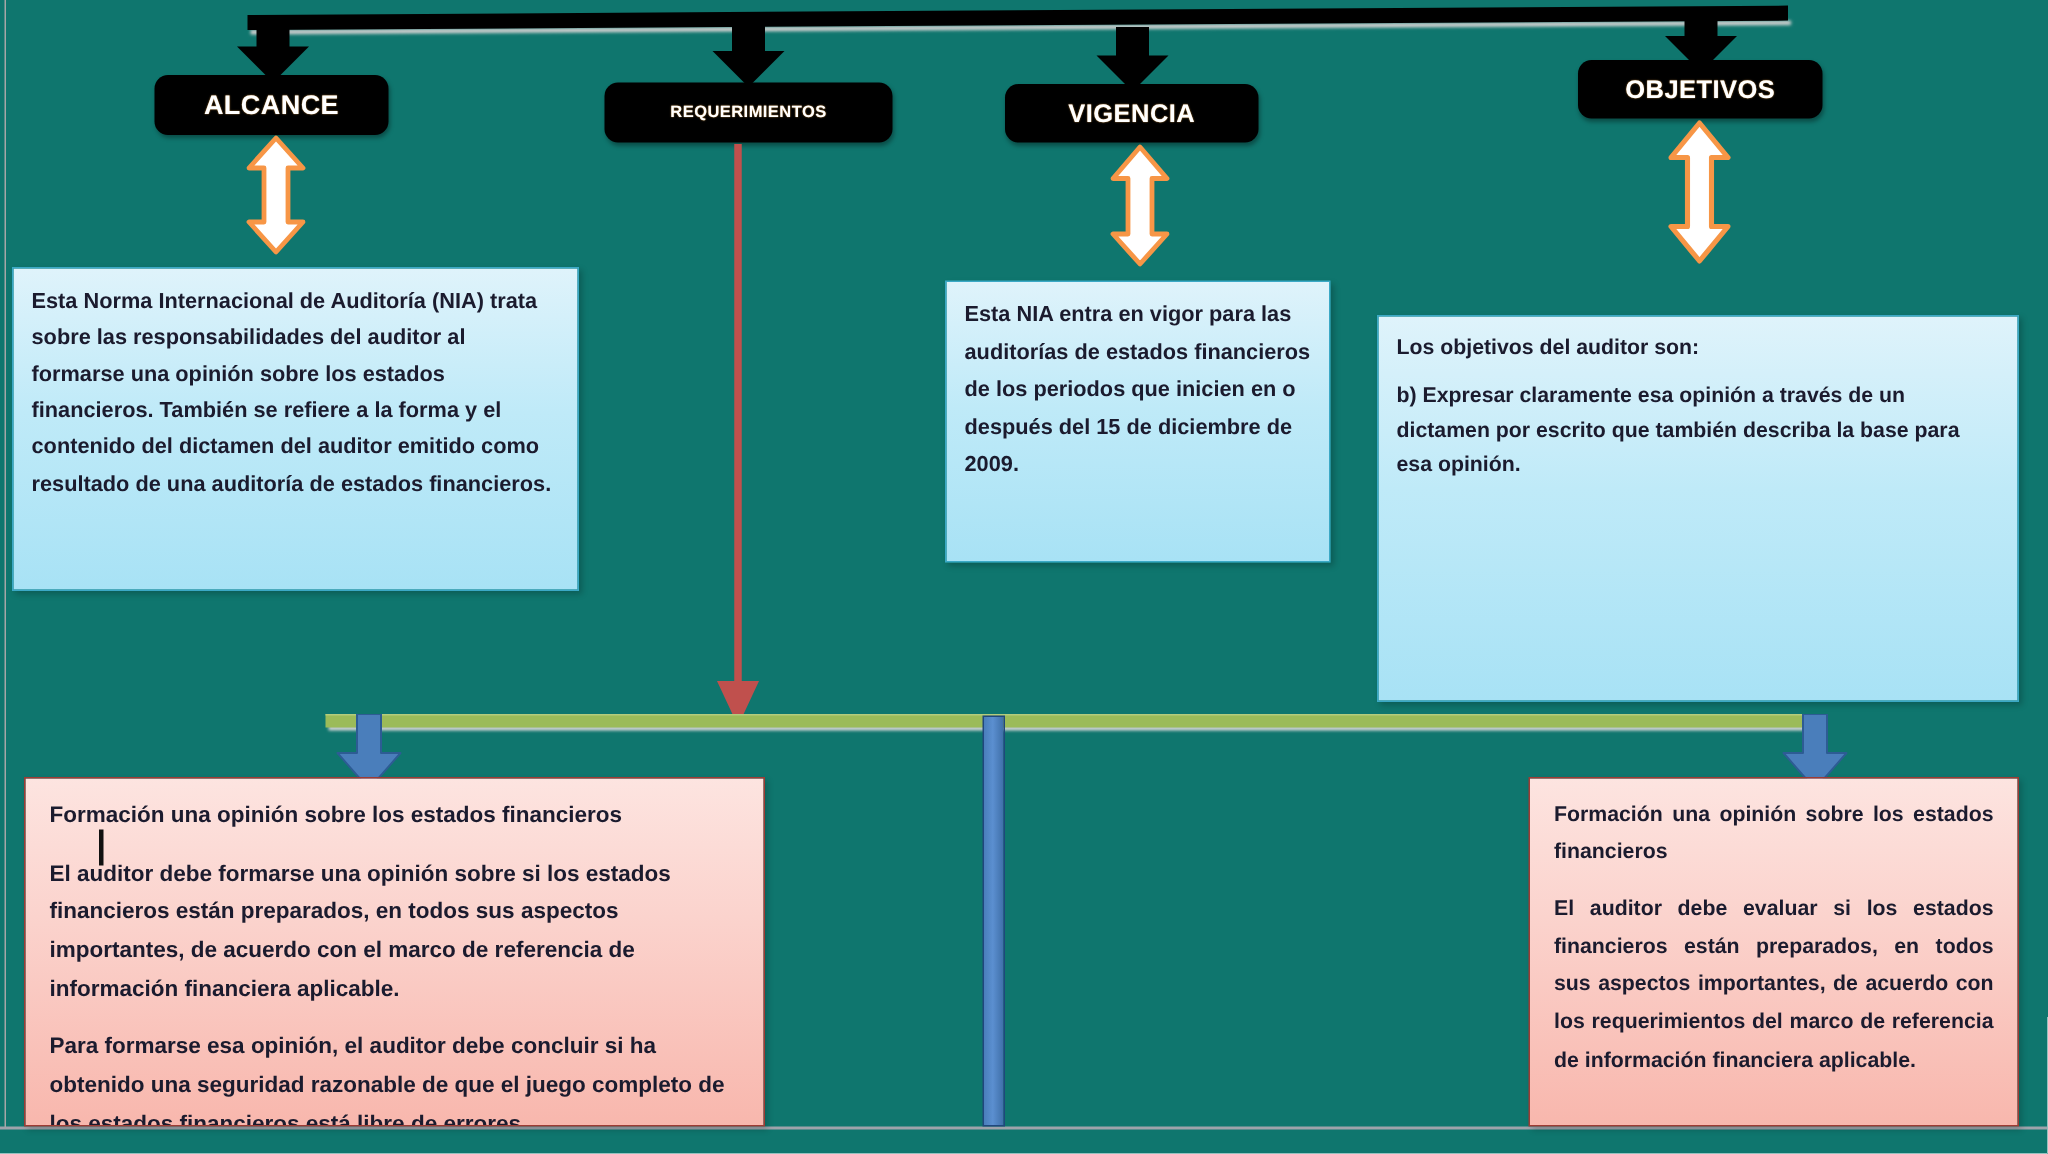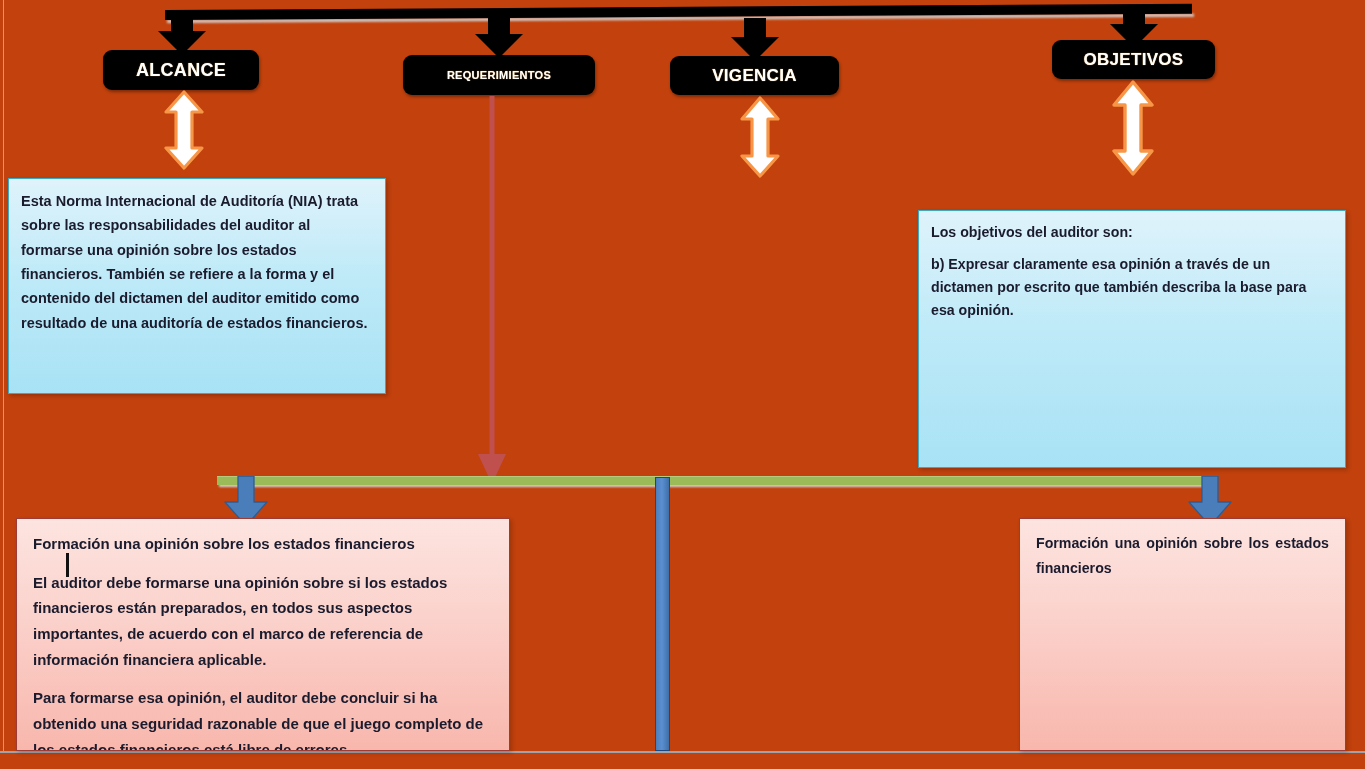--- a/index.html
+++ b/index.html
@@ -7,21 +7,21 @@
     padding: 0;
     background: #ffffff;
   }
   body {
     font-family: "Liberation Sans", sans-serif;
   }
   #stage {
     position: relative;
     width: 1365px;
     height: 769px;
-    background: #c2410c;
+    background: #0f766e;
     overflow: hidden;
   }
 
   
   .frame-left {
     position: absolute;
     left: 3px; top: 0; width: 1px; height: 752px;
     background: #a6a6a6;
   }
   .frame-bottom {
@@ -218,20 +218,25 @@
       <polygon points="23,2 42,25 31,25 31,71 42,71 23,94 4,71 15,71 15,25 4,25" fill="#ffffff" stroke="#f79646" stroke-width="3.4" stroke-linejoin="round"></polygon>
     </svg>
   </div>
 
   <div class="bluebox" style="left:8px; top:178px; width:378px; height:216px; font-size:14.5px; line-height:1.68;">
     <div class="txt">
       <p>Esta Norma Internacional de Auditoría (NIA) trata sobre las responsabilidades del auditor al formarse una opinión sobre los estados financieros. También se refiere a la forma y el  contenido  del dictamen  del auditor  emitido  como resultado  de una  auditoría  de estados financieros.</p>
     </div>
   </div>
 
+  <div class="bluebox" style="left:630px; top:187px; width:257px; height:188px; font-size:14.5px; line-height:1.72;">
+    <div class="txt">
+      <p>Esta NIA entra en vigor para las auditorías de estados financieros de los periodos que inicien en o después del 15 de diciembre de 2009.</p>
+    </div>
+  </div>
 
   <div class="bluebox" style="left:918px; top:178px; width:428px; height:258px; font-size:14.2px; line-height:1.62;margin-top:32px;">
     <div class="txt">
       <p>Los objetivos del auditor son:</p>
       <p>b) Expresar claramente esa opinión a través de un dictamen por escrito que también describa la base  para esa opinión.</p>
     </div>
   </div>
 
   <div class="red-arrow" style="left:472px; top:96px;">
     <svg width="40" height="390" viewBox="0 0 40 390">
@@ -262,16 +267,17 @@
       <p>Formación una opinión sobre los estados financieros</p>
       <p>El  auditor debe formarse una opinión sobre si los estados financieros están preparados, en todos sus aspectos importantes, de acuerdo con el marco de referencia de información financiera aplicable.</p>
       <p>Para formarse  esa opinión, el auditor debe concluir si ha obtenido una seguridad razonable de que el juego completo de los estados  financieros  está libre de errores</p>
     </div>
   </div>
   <div class="caret"></div>
 
   <div class="pinkbox justify" style="left:1019px; top:518px; width:327px; height:233px; font-size:14.2px; line-height:1.78;">
     <div class="txt">
       <p>Formación una opinión sobre los estados financieros</p>
+      <p>El auditor debe evaluar si los estados financieros están preparados, en todos sus aspectos importantes, de acuerdo con los requerimientos del marco de referencia de información financiera aplicable.</p>
     </div>
   </div>
 
 </div>
 
 </body></html>

